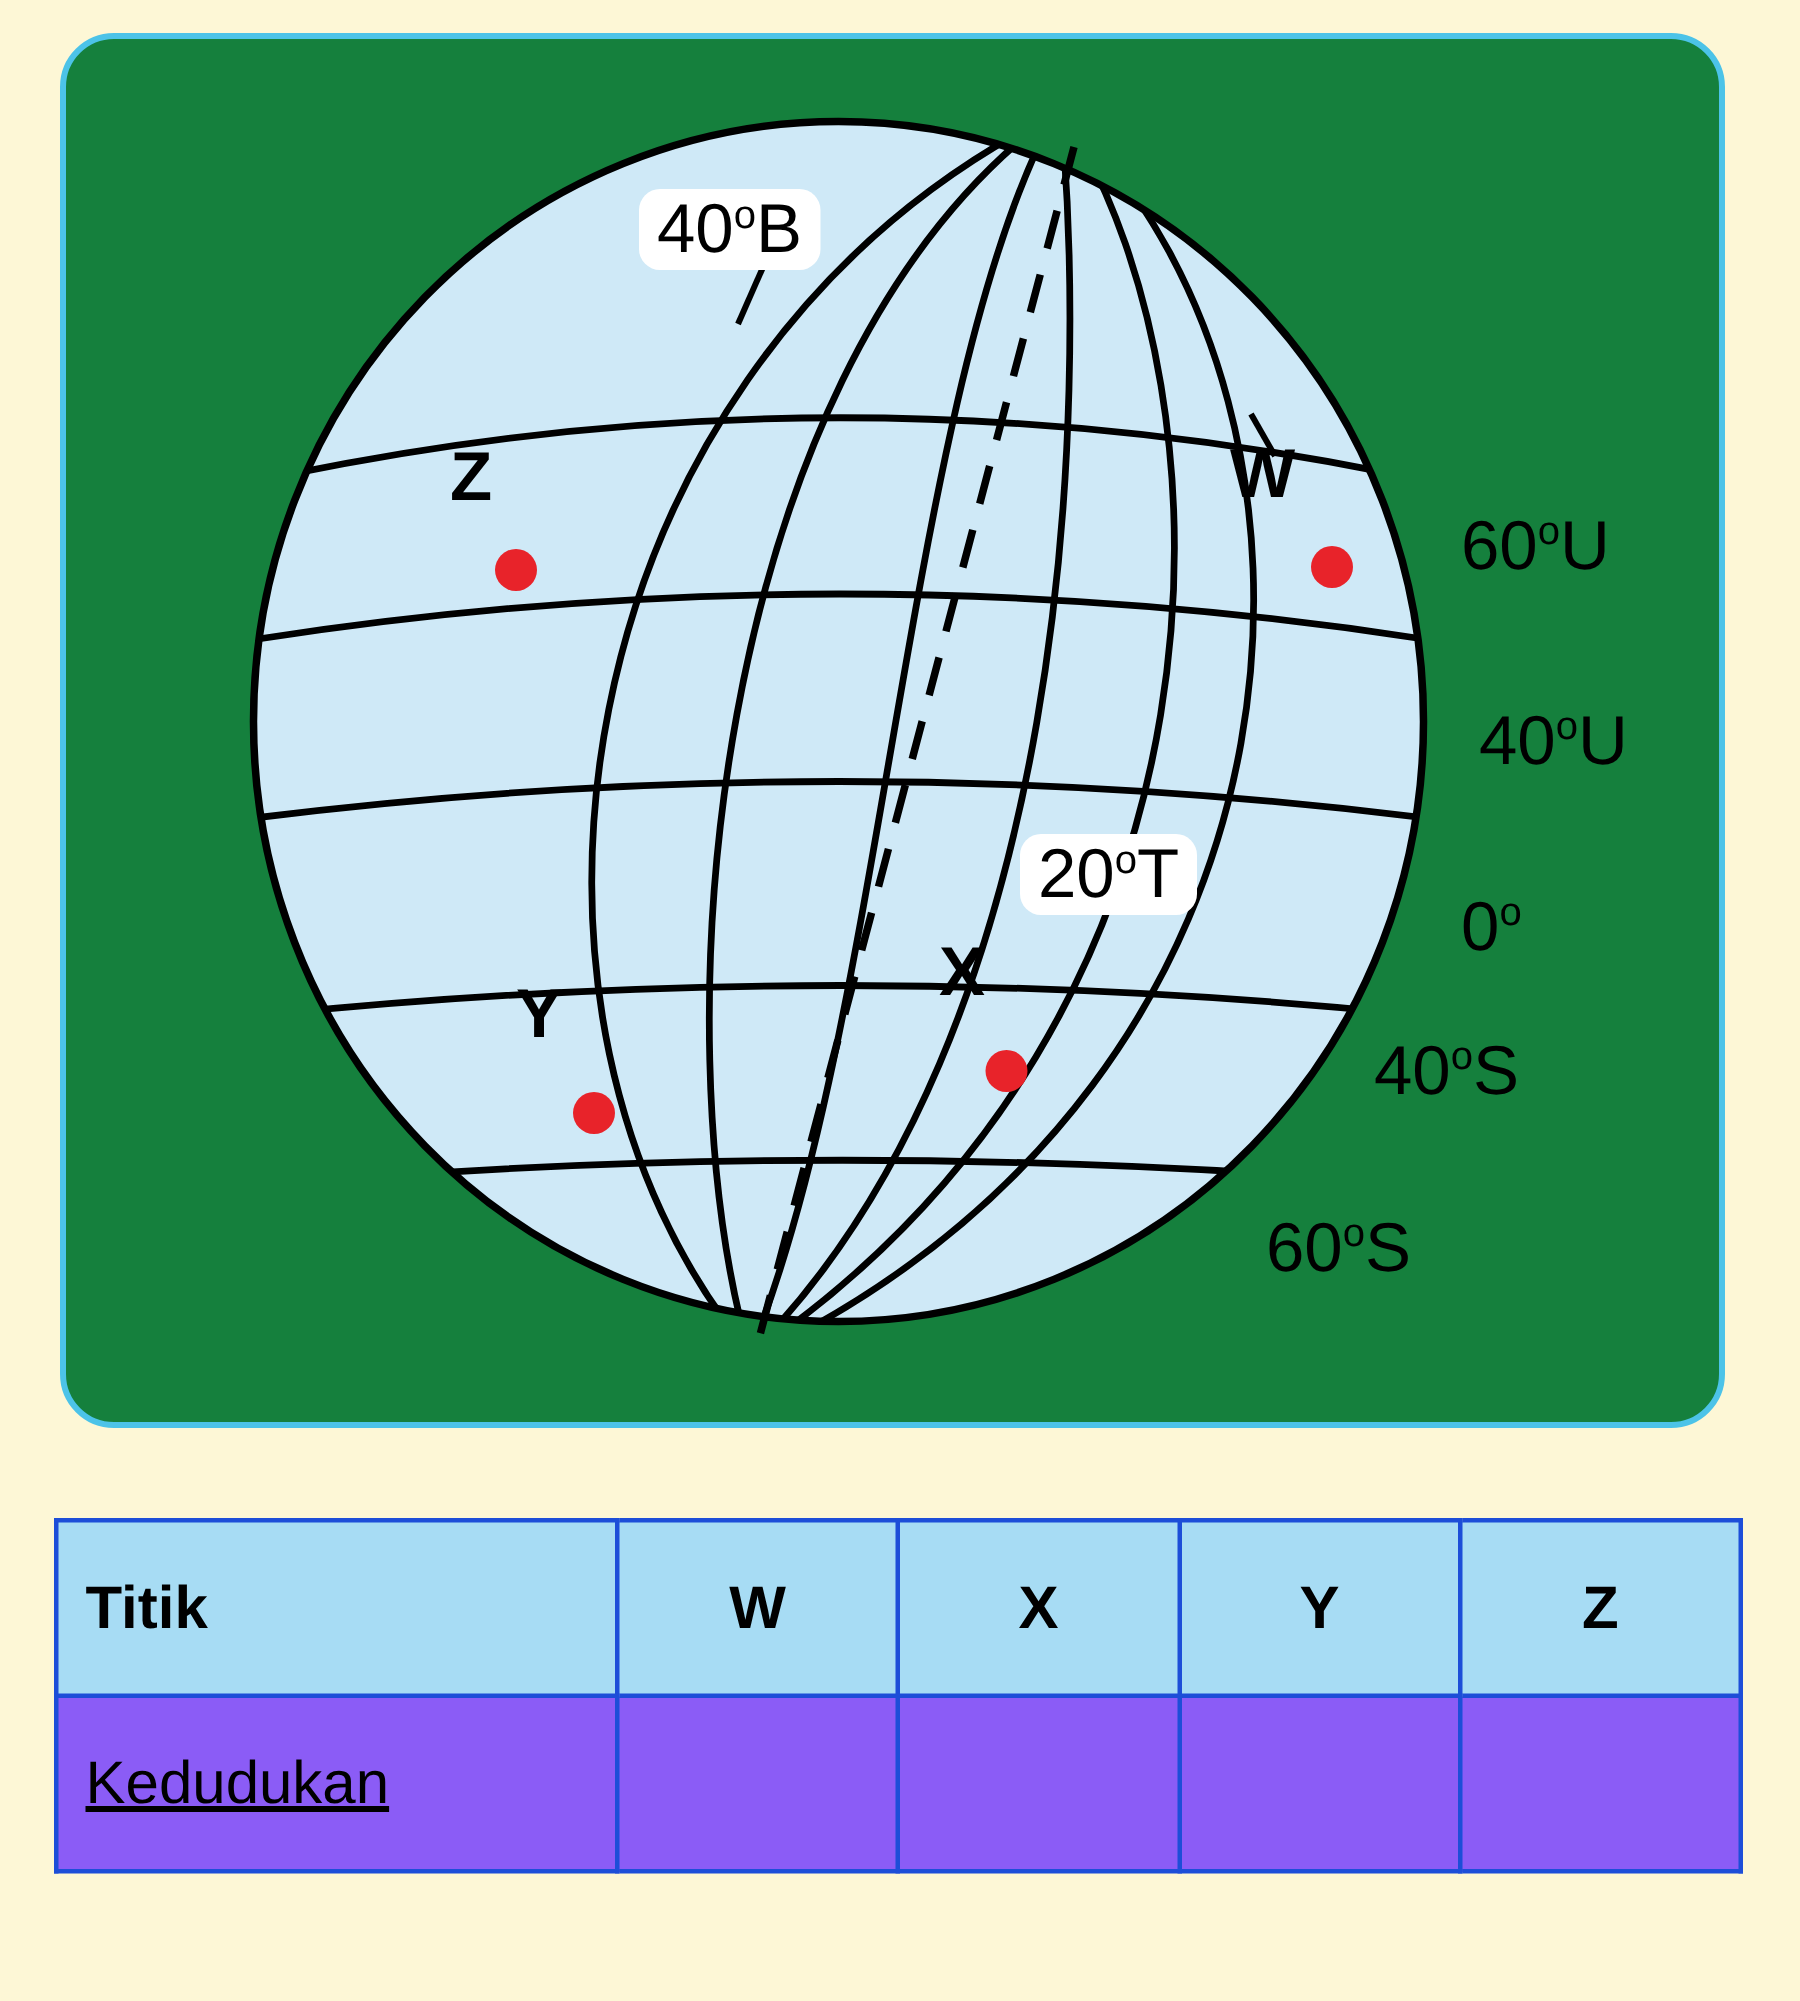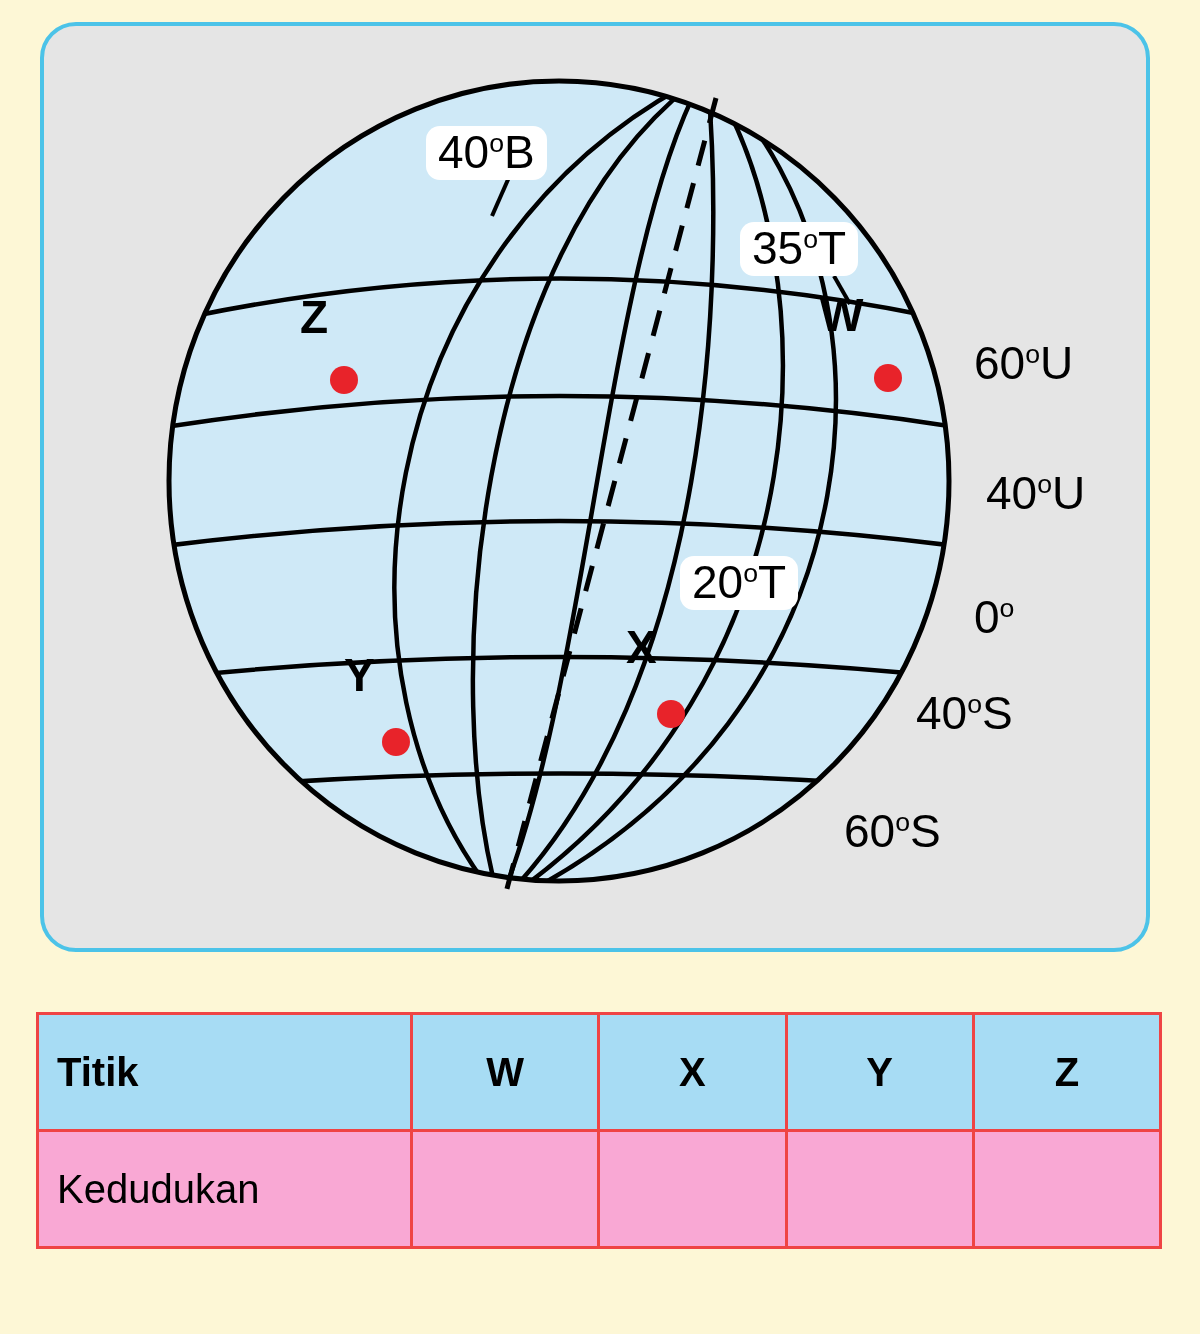--- a/index.html
+++ b/index.html
@@ -9,21 +9,21 @@
     font-family:"Liberation Sans", sans-serif;
     overflow:hidden;
   }
   .page{position:relative;width:1200px;height:1334px;}
 
   
   .globe-card{
     position:absolute;
     left:40px;top:22px;
     width:1110px;height:930px;
-    background:#e5e5e5;
+    background:#15803d;
     border:4px solid #4cc3e8;
     border-radius:36px;
     box-sizing:border-box;
   }
   .globe-wrap{position:absolute;left:0;top:0;width:1110px;height:930px;}
   .globe-wrap svg{display:block;}
 
   
   .lbl{
     position:absolute;
@@ -52,37 +52,37 @@
     position:absolute;
     left:36px;top:1012px;
     width:1126px;
   }
   table.kd{
     border-collapse:collapse;
     width:1126px;
     table-layout:fixed;
   }
   table.kd th, table.kd td{
-    border:3px solid #ef4444;
+    border:3px solid #1d4ed8;
     height:112px;
     font-size:40px;
     color:#000;
     font-weight:normal;
     text-align:center;
   }
   table.kd thead th{
     background:#a7dcf4;
     font-weight:bold;
   }
   table.kd .rowhead{
     text-align:left;
     padding-left:18px;
     width:352px;
   }
-  table.kd tbody td{background:#f9a8d4;}
+  table.kd tbody td{background:#8b5cf6;text-decoration:underline;}
 </style>
 </head>
 <body>
 
 <div class="page">
 
   <div class="globe-card">
     <div class="globe-wrap">
 
       <svg width="1110" height="930" viewBox="0 0 1110 930">
@@ -117,21 +117,20 @@
         <circle cx="352" cy="716" r="14" fill="#e8232a"></circle>
         <circle cx="300" cy="354" r="14" fill="#e8232a"></circle>
 
         <g stroke="#000" stroke-width="4" fill="none">
           <path d="M 448 190 L 470 140"></path>
           <path d="M 806 278 L 790 250"></path>
         </g>
       </svg>
 
       <div class="lbl callout" style="left:382px;top:100px;">40<sup>o</sup>B</div>
-      <div class="lbl callout" style="left:696px;top:196px;">35<sup>o</sup>T</div>
       <div class="lbl callout" style="left:604px;top:530px;margin-left:32px;">20<sup>o</sup>T</div>
 
       <div class="lbl axis-lbl" style="left:930px;top:310px;">60<sup>o</sup>U</div>
       <div class="lbl axis-lbl" style="left:942px;top:440px;">40<sup>o</sup>U</div>
       <div class="lbl axis-lbl" style="left:930px;top:564px;">0<sup>o</sup></div>
       <div class="lbl axis-lbl" style="left:872px;top:660px;">40<sup>o</sup>S</div>
       <div class="lbl axis-lbl" style="left:800px;top:778px;text-align:right;">60<sup>o</sup>S</div>
 
       <div class="lbl pt-lbl" style="left:776px;top:262px;">W</div>
       <div class="lbl pt-lbl" style="left:582px;top:594px;">X</div>

